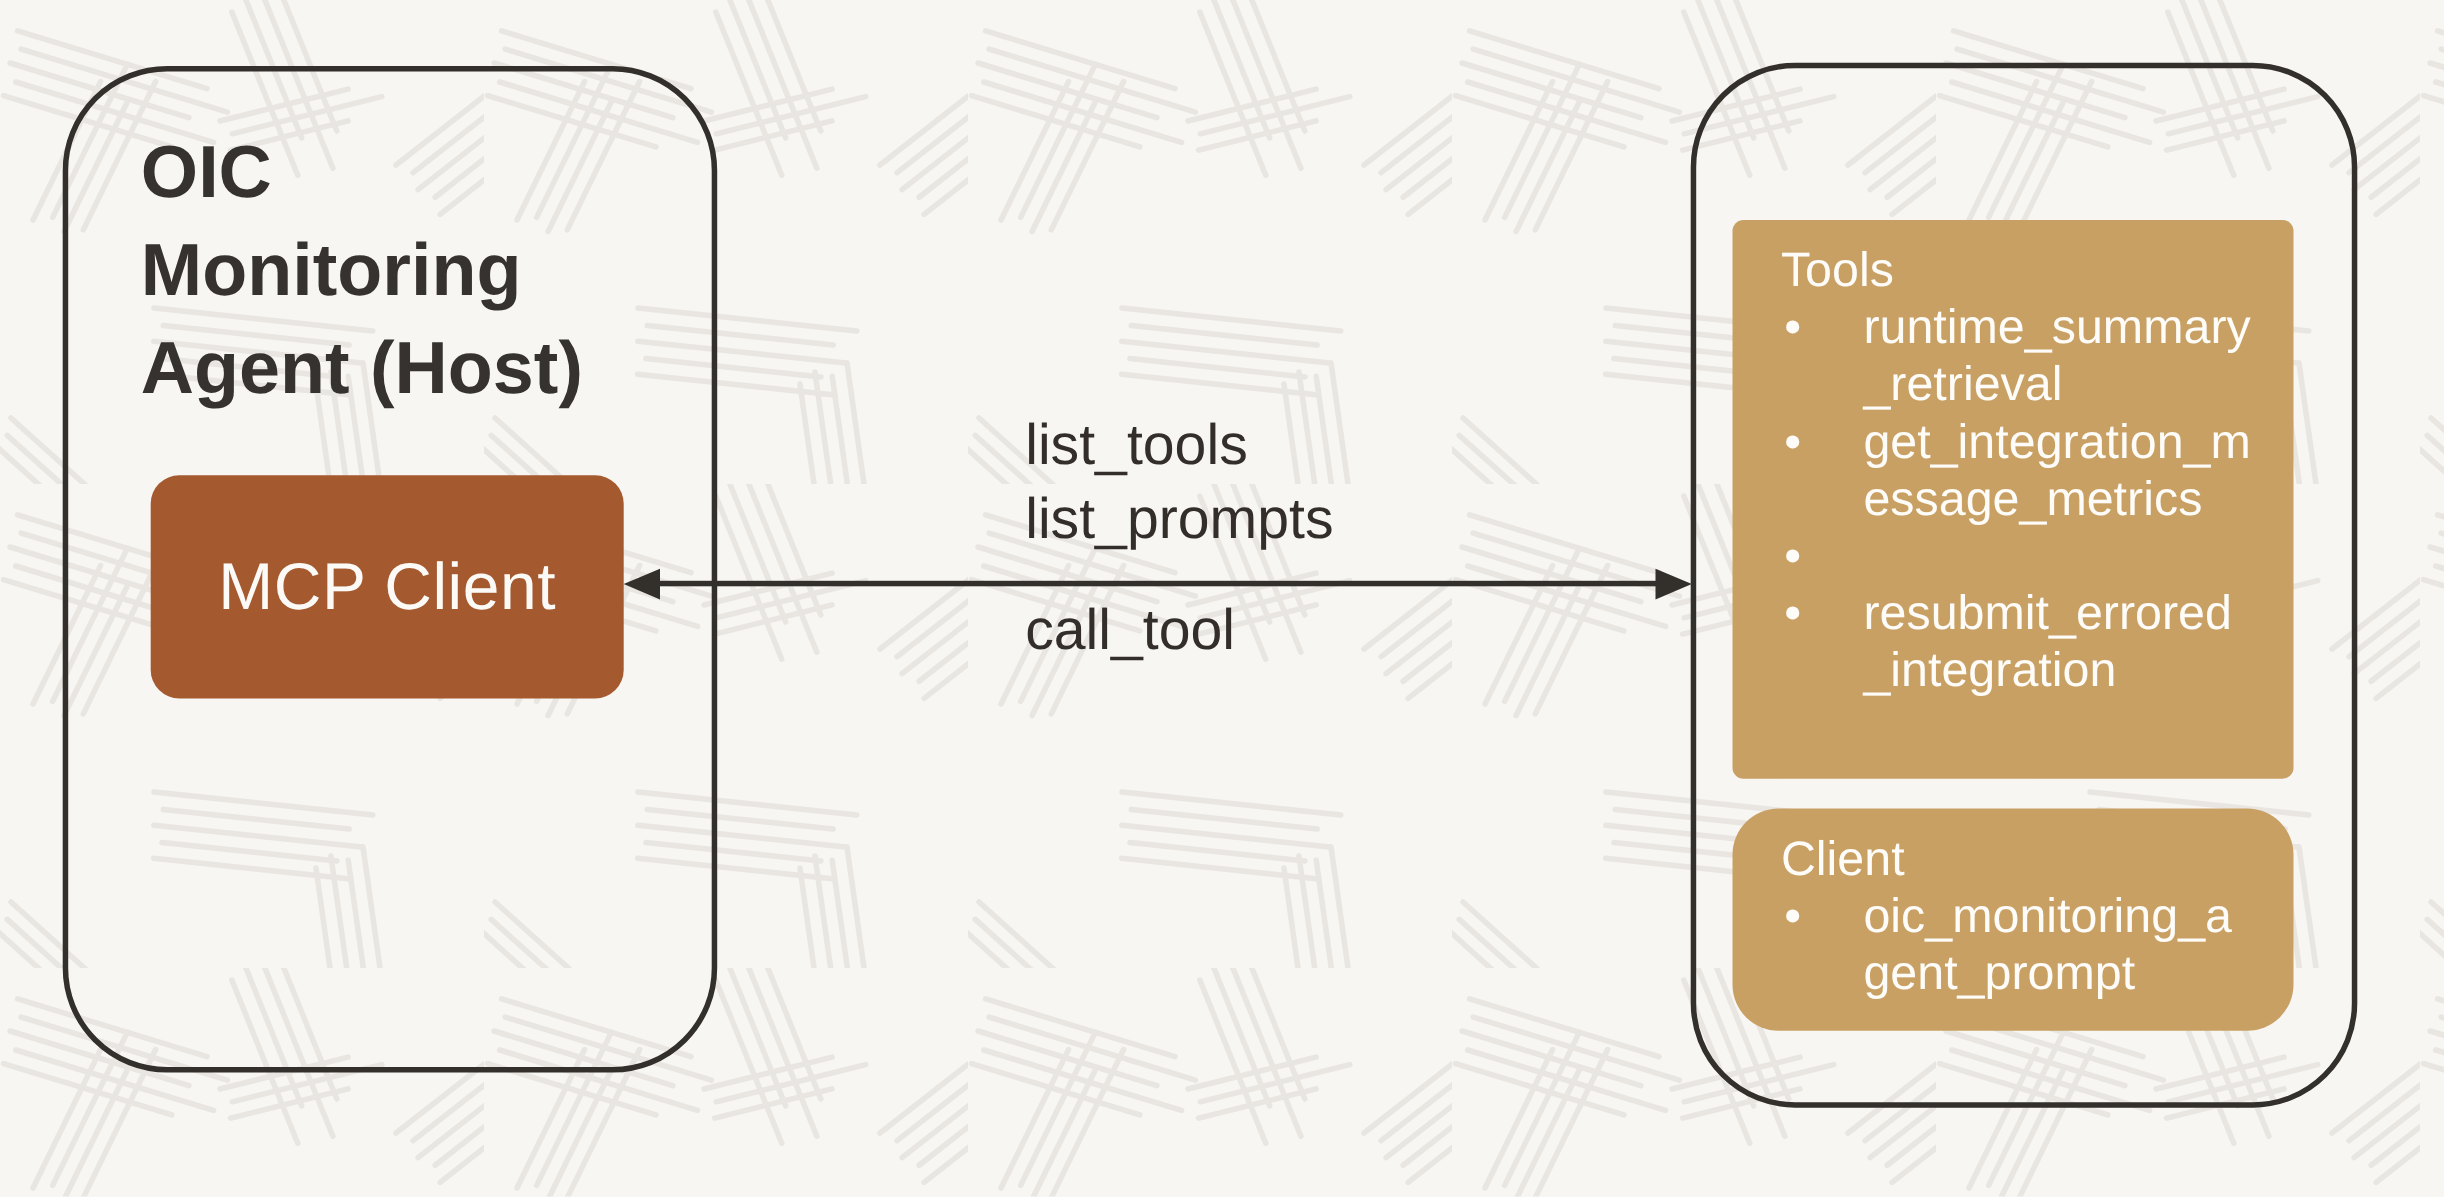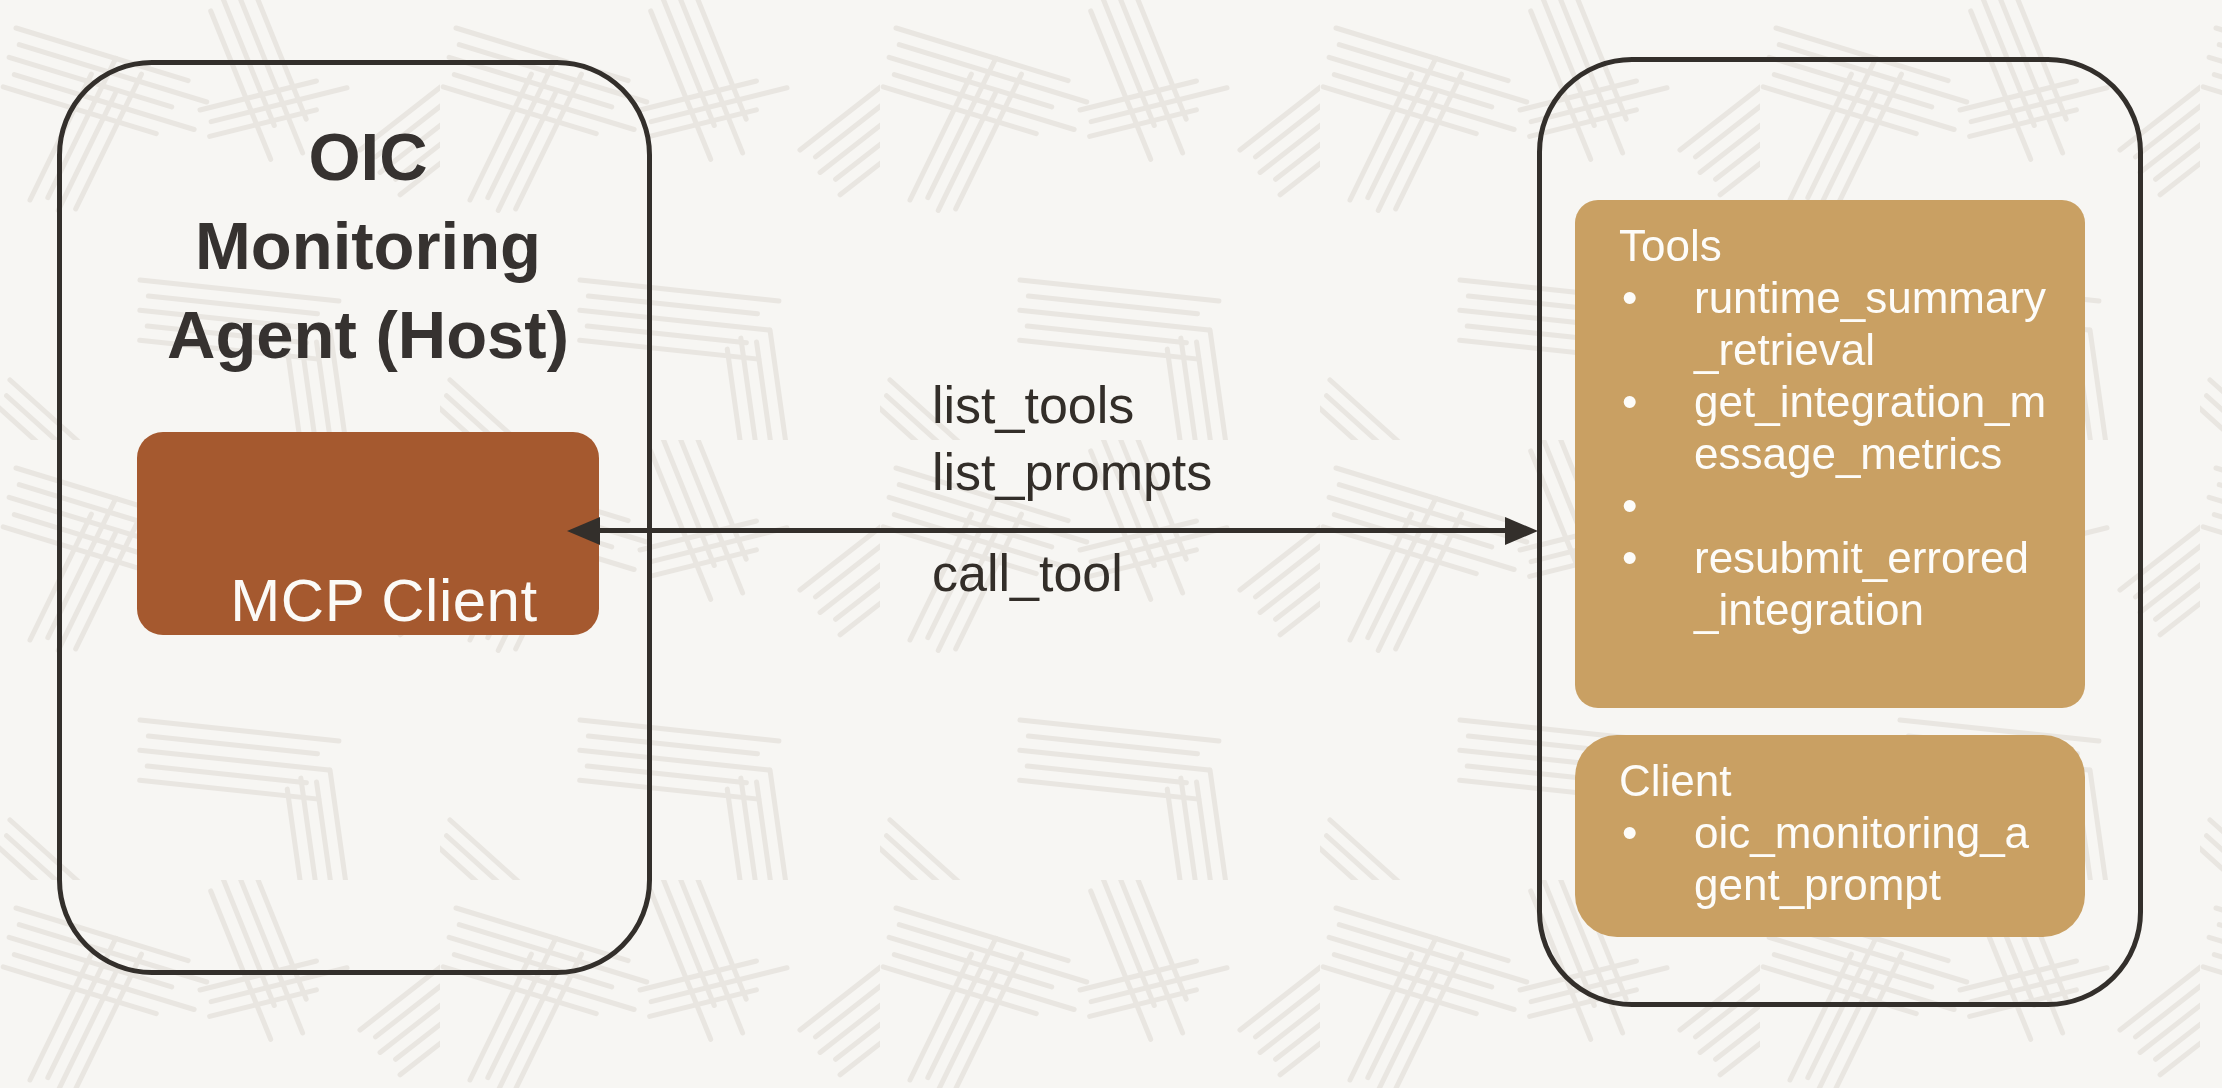--- a/index.html
+++ b/index.html
@@ -24,32 +24,31 @@
   .outer.host{left:57px;top:60px;width:595px;height:915px;}
   .outer.server{left:1537px;top:57px;width:606px;height:950px;}
 
   
   .box-title{
     position:absolute;
     font-weight:bold;
     font-size:67px;
     line-height:1.33;
     color:#363230;
-    text-align:center;
   }
   .host-title{left:128px;top:112px;width:480px;}
   .server-title{left:1537px;top:94px;width:606px;text-align:center;}
 
   
   .client-node{
     position:absolute;
     left:137px;top:432px;width:430px;height:203px;
     background:#a5592f;
     border-radius:26px;
-    display:flex;align-items:flex-end;justify-content:center;padding-left:32px;
+    display:flex;align-items:center;justify-content:center;
   }
   .client-node .client-label{
     color:#fbfaf7;
     font-size:60px;
     letter-spacing:0.5px;
   }
 
   
   .arrow-line{
     position:absolute;
@@ -76,21 +75,21 @@
   .conn-labels.bottom{top:540px;}
 
   
   .panel{
     position:absolute;
     background:#c9a063;
     color:#fdfcf9;
     box-sizing:border-box;
     padding:20px 26px 0 44px;
   }
-  .panel.tools{left:1575px;top:200px;width:510px;height:508px;border-radius:23px;}
+  .panel.tools{left:1575px;top:200px;width:510px;height:508px;border-radius:10px;}
   .panel.prompts{left:1575px;top:735px;width:510px;height:202px;border-radius:42px;}
   .panel-heading{font-size:44px;line-height:52px;}
   .bullet-row{display:flex;align-items:flex-start;}
   .bullet{
     flex:0 0 72px;
     font-size:44px;line-height:52px;
     padding-left:3px;
   }
   .bullet-text{
     font-size:44px;line-height:52px;

